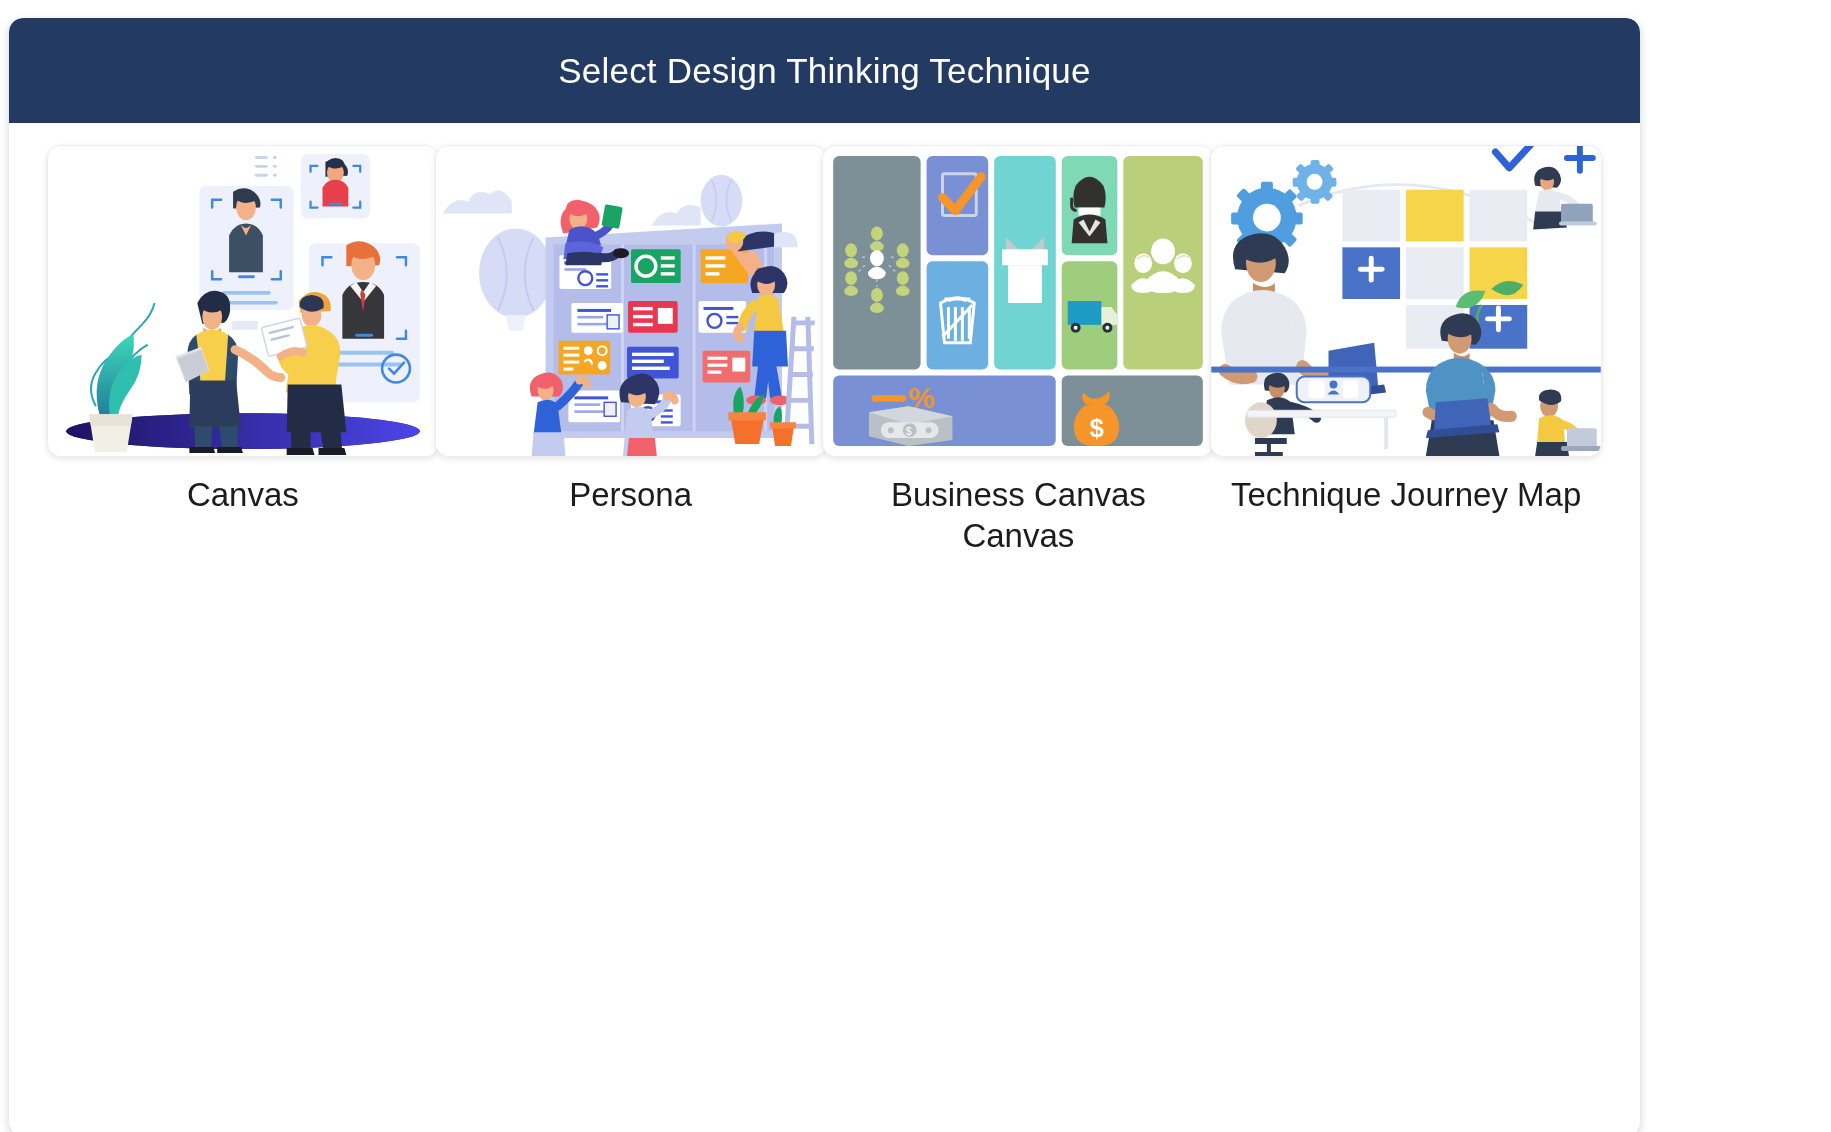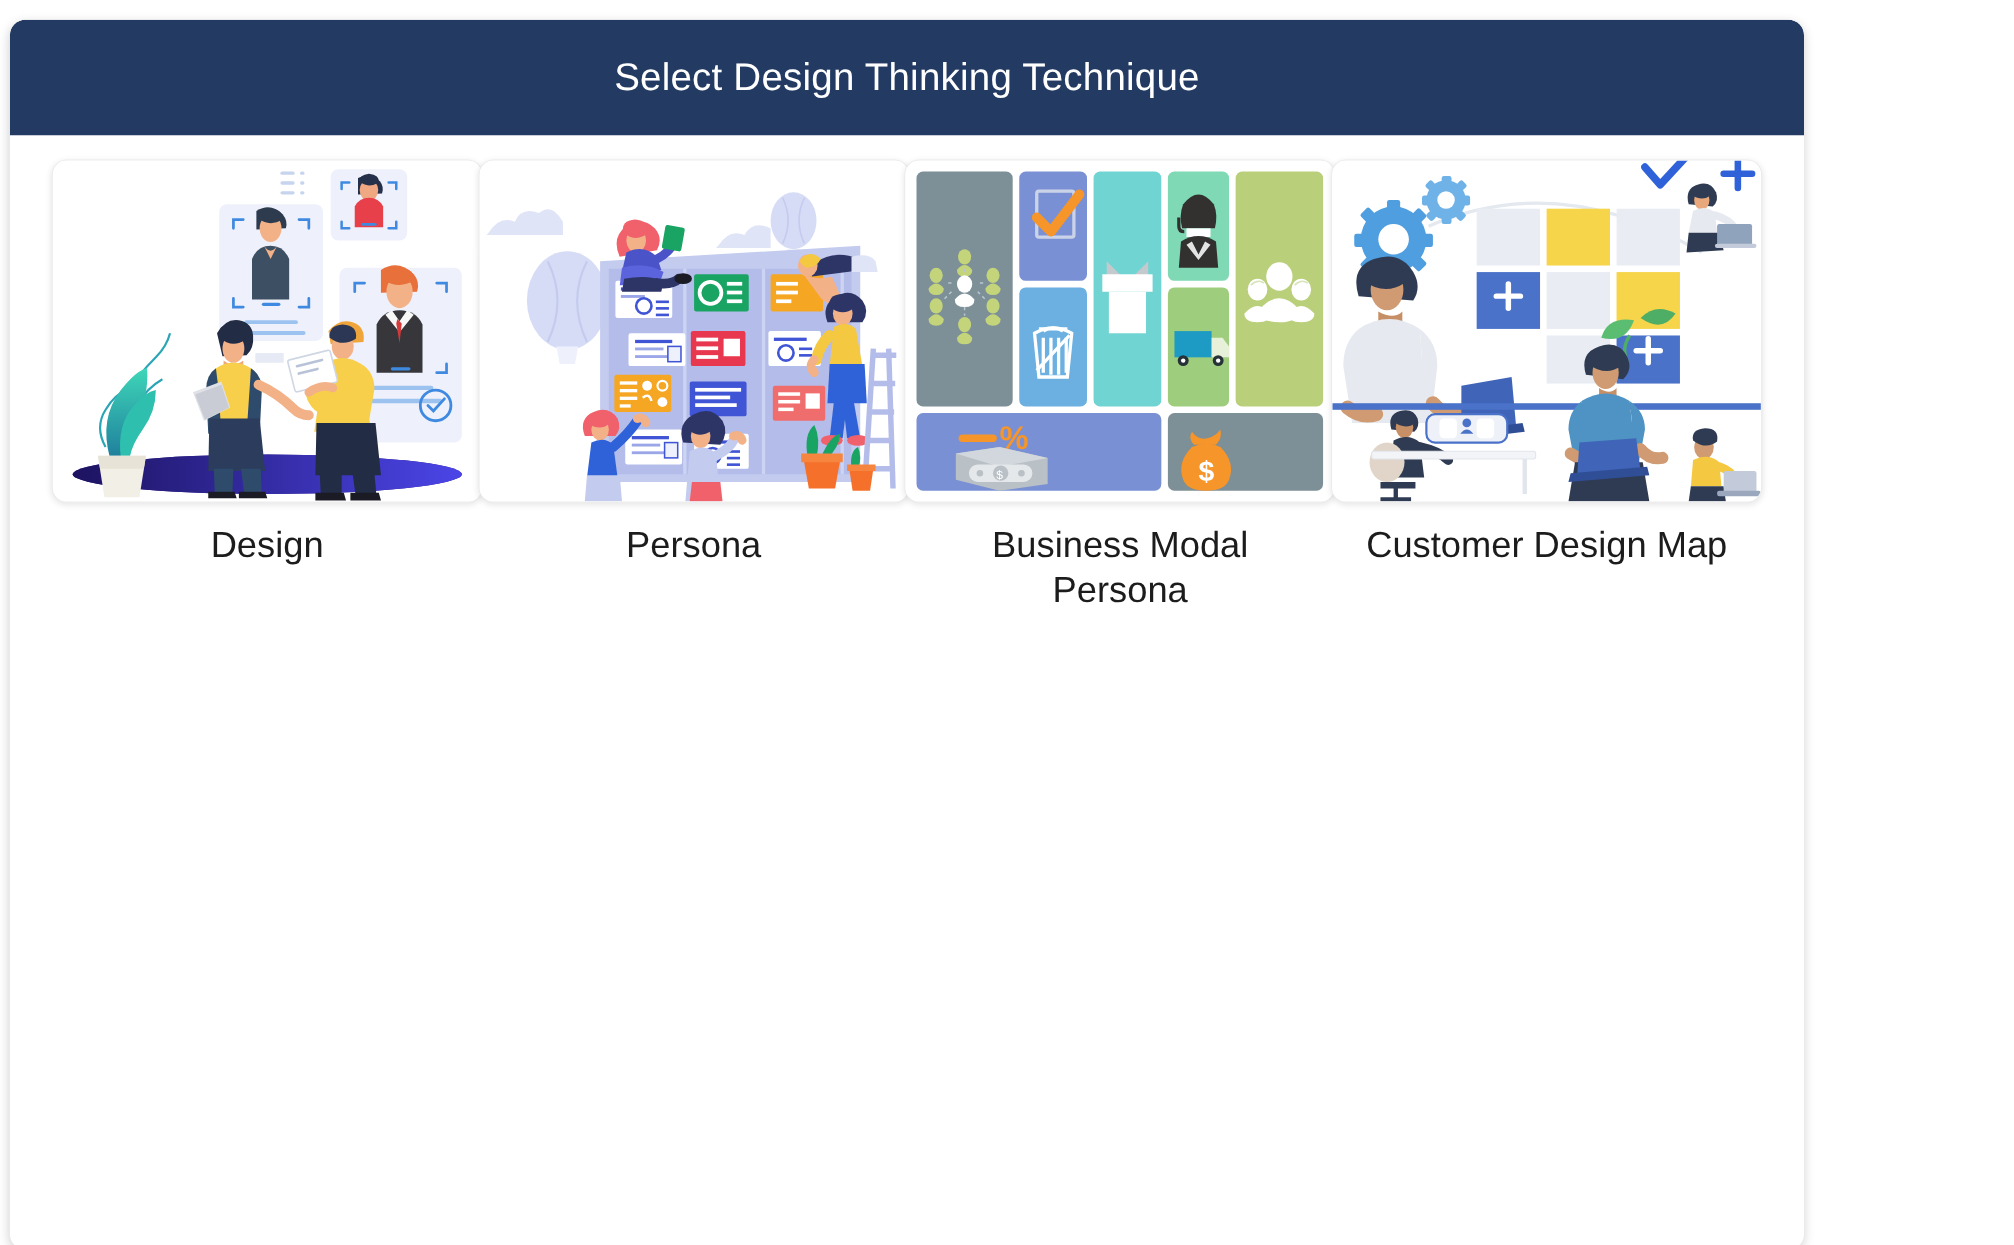--- a/index.html
+++ b/index.html
@@ -205,21 +205,21 @@
               <path d="M272 304 h26 l2 7 h-28z" fill="#1b1b25"></path>
               <g transform="rotate(-14 244 194)">
                 <rect x="218" y="176" width="40" height="30" rx="2" fill="#ffffff" stroke="#cfd6e4" stroke-width="1.5"></rect>
                 <rect x="224" y="182" width="26" height="2.4" rx="1.2" fill="#b8c3d8"></rect>
                 <rect x="224" y="189" width="20" height="2.4" rx="1.2" fill="#b8c3d8"></rect>
               </g>
               <path d="M234 212 q12 -8 22 -4" stroke="#f3b188" stroke-width="8" fill="none" stroke-linecap="round"></path>
             </g>
           </svg>
         </div>
-        <div class="card-label">Design</div>
+        <div class="card-label">Canvas</div>
       </div>
 
       <div class="card-cell">
         <div class="thumb">
           <svg viewBox="0 0 392 312" xmlns="http://www.w3.org/2000/svg">
             <rect width="392" height="312" fill="#ffffff"></rect>
 
             <path d="M8 66 q10 -16 24 -10 q6 -14 22 -8 q12 -10 22 8 l0 12 h-70z" fill="#dfe4f7"></path>
             <path d="M218 78 q10 -16 24 -10 q8 -14 24 -6 l0 18 h-50z" fill="#dfe4f7"></path>
 
@@ -507,21 +507,21 @@
             <text x="83" y="291" font-family="'Liberation Sans',sans-serif" font-size="11" fill="#ffffff">$</text>
             <circle cx="68" cy="286" r="3" fill="#b9c0c6"></circle>
             <circle cx="106" cy="286" r="3" fill="#b9c0c6"></circle>
 
             <rect x="240" y="231" width="142" height="71" rx="6" fill="#7d8f97"></rect>
             <path d="M262 248 q6 8 14 6 q8 -2 12 -8 q2 8 -4 14 l-20 0 q-6 -6 -2 -12z" fill="#f5952a"></path>
             <path d="M262 262 q14 -6 26 0 q14 14 8 30 q-4 10 -21 10 q-17 0 -21 -10 q-6 -16 8 -30z" fill="#f5952a"></path>
             <text x="268" y="293" font-family="'Liberation Sans',sans-serif" font-size="26" font-weight="bold" fill="#ffffff">$</text>
           </svg>
         </div>
-        <div class="card-label">Business Modal Persona</div>
+        <div class="card-label">Business Canvas Canvas</div>
       </div>
 
       <div class="card-cell">
         <div class="thumb">
           <svg viewBox="0 0 392 312" xmlns="http://www.w3.org/2000/svg">
             <rect width="392" height="312" fill="#ffffff"></rect>
 
             <path d="M88 60 q120 -52 250 24" fill="none" stroke="#e4e8ef" stroke-width="3"></path>
 
             <path d="M286 6 l14 16 l24 -26" fill="none" stroke="#2f62d8" stroke-width="7" stroke-linecap="round" stroke-linejoin="round"></path>
@@ -658,18 +658,18 @@
               <ellipse cx="340" cy="262" rx="9" ry="11" fill="#d09b72"></ellipse>
               <path d="M330 256 q12 9 22 1 q2 -12 -11 -12 q-13 1 -11 11z" fill="#2f3b52"></path>
               <path d="M330 274 q14 -7 24 2 l2 22 h-28z" fill="#f5c842"></path>
               <path d="M354 280 q12 4 14 12" stroke="#f5c842" stroke-width="8" fill="none" stroke-linecap="round"></path>
               <path d="M328 298 h30 l2 14 h-34z" fill="#2f3b52"></path>
               <rect x="358" y="284" width="30" height="20" rx="2" fill="#c3cbda"></rect>
               <rect x="352" y="302" width="40" height="5" rx="2" fill="#9aa7bd"></rect>
             </g>
           </svg>
         </div>
-        <div class="card-label">Customer Design Map</div>
+        <div class="card-label">Technique Journey Map</div>
       </div>
 
     </div>
   </div>
 </div>
 
 </body></html>

